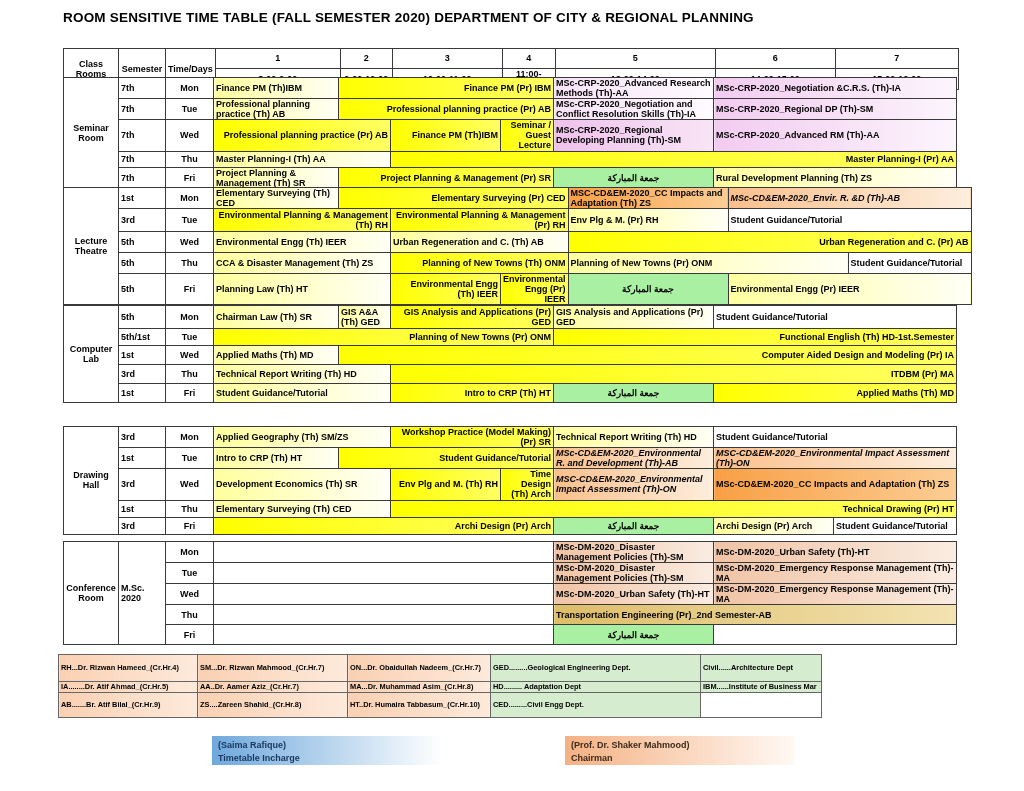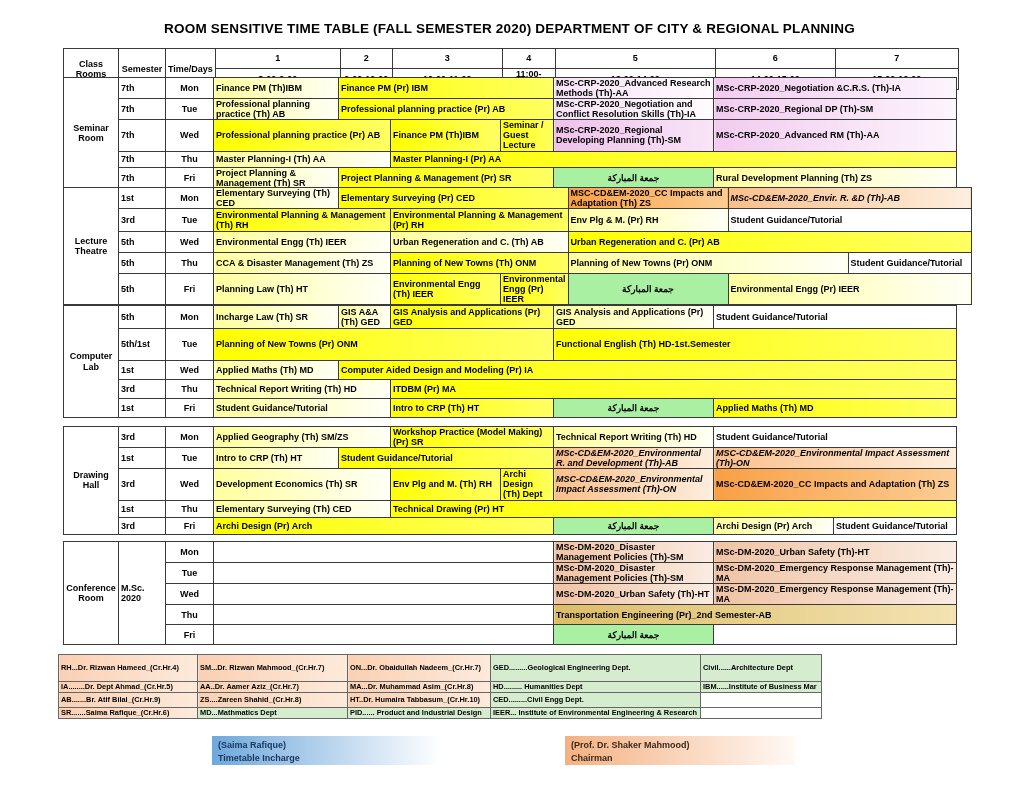--- a/index.html
+++ b/index.html
@@ -1,29 +1,29 @@
 <!DOCTYPE html>
 <html><head>
 <meta charset="utf-8">
 <style>
   html,body{margin:0;padding:0;background:#ffffff;}
   body{width:1024px;height:791px;position:relative;font-family:"Liberation Sans",sans-serif;overflow:hidden;}
-  .page-title{position:absolute;left:63px;top:21px;width:893px;text-align:center;
+  .page-title{position:absolute;left:63px;top:10px;width:893px;text-align:left;
     font-size:13.5px;font-weight:bold;color:#000;letter-spacing:.2px;}
   table.grid{border-collapse:collapse;table-layout:fixed;position:absolute;left:63px;background:#fff;}
   table.grid td{border:1px solid #3a3a3a;font-size:9px;font-weight:bold;color:#000;
     padding:0 2px;vertical-align:middle;line-height:1.12;overflow:hidden;}
   td.hnum{color:#ff0000;text-align:center;font-size:9.5px;}
   td.htime{color:#0070c0;text-align:center;font-size:8.8px;}
   td.hblue{color:#0070c0;text-align:center;font-size:9px;}
   td.hred{color:#ff0000;text-align:center;font-size:9px;}
   td.room{color:#ff0000;text-align:center;font-size:10px;background:#fff;}
   td.sem{text-align:left;font-size:9.5px;background:#fff;}
   td.day{color:#2e9bd9;text-align:center;font-size:9.5px;background:#fff;}
-  .c-y{background:linear-gradient(90deg,#ffff00,#ffff63);}
+  .c-y{background:linear-gradient(90deg,#ffff00,#ffff63);text-align:right;}
   .c-py{background:linear-gradient(90deg,#ffff9e,#fffff6);}
   .c-w{background:#ffffff;}
   .c-g{background:#a9f0a2;text-align:center;font-size:11.5px;}
   .c-pkl{background:linear-gradient(90deg,#f6e2f6,#fefbfe);}
   .c-pk{background:linear-gradient(90deg,#f2cbf0,#fcf5fc);}
   .c-pks{background:linear-gradient(90deg,#eec1eb,#f8e5f6);}
   .c-or{background:linear-gradient(90deg,#f99f45,#fbcd94);}
   .c-orl{background:linear-gradient(90deg,#fabf8b,#fdeede);font-style:italic;}
   .c-pe{background:linear-gradient(90deg,#f0c3a4,#faece2);}
   .c-gold{background:linear-gradient(90deg,#ddbd68,#f3e3b2);}
@@ -206,27 +206,27 @@
         <col style="width: 53px;">
         <col style="width: 160px;">
         <col style="width: 120px;">
         <col style="width: 123px;">
       </colgroup>
       <tbody>
         <tr style="height: 23px;">
           <td class="room" rowspan="5">Computer Lab</td>
           <td class="sem">5th</td>
           <td class="day">Mon</td>
-          <td colspan="1" class="c-py">Incharge Law (Th) SR</td>
+          <td colspan="1" class="c-py">Chairman Law (Th) SR</td>
           <td colspan="1" class="c-py">GIS A&amp;A (Th) GED</td>
           <td colspan="2" class="c-y">GIS Analysis and Applications (Pr) GED</td>
           <td colspan="1" class="c-py">GIS Analysis and Applications (Pr) GED</td>
           <td colspan="2" class="c-w t-blue">Student Guidance/Tutorial</td>
         </tr>
-        <tr style="height: 32px;">
+        <tr style="height: 17px;">
           <td class="sem">5th/1st</td>
           <td class="day">Tue</td>
           <td colspan="4" class="c-y">Planning of New Towns (Pr) ONM</td>
           <td colspan="3" class="c-y">Functional English (Th) HD-1st.Semester</td>
         </tr>
         <tr style="height: 19px;">
           <td class="sem">1st</td>
           <td class="day">Wed</td>
           <td colspan="1" class="c-py">Applied Maths (Th) MD</td>
           <td colspan="6" class="c-y">Computer Aided Design and Modeling (Pr) IA</td>
@@ -276,21 +276,21 @@
           <td colspan="1" class="c-py">Intro to CRP (Th) HT</td>
           <td colspan="3" class="c-y t-blue">Student Guidance/Tutorial</td>
           <td colspan="1" class="c-orl">MSc-CD&amp;EM-2020_Environmental R. and Development (Th)-AB</td>
           <td colspan="2" class="c-orl">MSC-CD&amp;EM-2020_Environmental Impact Assessment (Th)-ON</td>
         </tr>
         <tr style="height: 23px;">
           <td class="sem">3rd</td>
           <td class="day">Wed</td>
           <td colspan="2" class="c-py">Development Economics (Th) SR</td>
           <td colspan="1" class="c-y">Env Plg and M. (Th) RH</td>
-          <td colspan="1" class="c-y">Archi Design (Th) Dept</td>
+          <td colspan="1" class="c-y">Time Design (Th) Arch</td>
           <td colspan="1" class="c-orl">MSC-CD&amp;EM-2020_Environmental Impact Assessment (Th)-ON</td>
           <td colspan="2" class="c-or">MSc-CD&amp;EM-2020_CC Impacts and Adaptation (Th) ZS</td>
         </tr>
         <tr style="height: 17px;">
           <td class="sem">1st</td>
           <td class="day">Thu</td>
           <td colspan="2" class="c-py">Elementary Surveying (Th) CED</td>
           <td colspan="5" class="c-y">Technical Drawing (Pr) HT</td>
         </tr>
         <tr style="height: 17px;">
@@ -362,38 +362,31 @@
       </colgroup>
       <tbody>
         <tr style="height: 27px;">
           <td class="l-p">RH...Dr. Rizwan Hameed_(Cr.Hr.4)</td>
           <td class="l-p">SM...Dr. Rizwan Mahmood_(Cr.Hr.7)</td>
           <td class="l-p">ON...Dr. Obaidullah Nadeem_(Cr.Hr.7)</td>
           <td class="l-g">GED.........Geological Engineering Dept.</td>
           <td class="l-g">Civil......Architecture Dept</td>
         </tr>
         <tr style="height: 11px;">
-          <td class="l-p">IA........Dr. Dept Ahmad_(Cr.Hr.5)</td>
+          <td class="l-p">IA........Dr. Atif Ahmad_(Cr.Hr.5)</td>
           <td class="l-p">AA..Dr. Aamer Aziz_(Cr.Hr.7)</td>
           <td class="l-p">MA...Dr. Muhammad Asim_(Cr.Hr.8)</td>
-          <td class="l-g">HD......... Humanities Dept</td>
+          <td class="l-g">HD......... Adaptation Dept</td>
           <td class="l-g">IBM......Institute of Business Mar</td>
         </tr>
-        <tr style="height: 15px;">
+        <tr style="height: 25px;">
           <td class="l-p">AB.......Br. Atif Bilal_(Cr.Hr.9)</td>
           <td class="l-p">ZS....Zareen Shahid_(Cr.Hr.8)</td>
           <td class="l-p">HT..Dr. Humaira Tabbasum_(Cr.Hr.10)</td>
           <td class="l-g">CED.........Civil Engg Dept.</td>
-          <td class="l-none"></td>
-        </tr>
-        <tr style="height: 11px;">
-          <td class="l-p">SR.......Saima Rafique_(Cr.Hr.6)</td>
-          <td class="l-g">MD...Mathmatics Dept</td>
-          <td class="l-g">PID...... Product and Industrial Design</td>
-          <td class="l-g">IEER... Institute of Environmental Engineering &amp; Research</td>
           <td class="l-none"></td>
         </tr>
       </tbody>
     </table>
   </div>
 
 <div class="sig sig-left">
   <div>(Saima Rafique)</div>
   <div>Timetable Incharge</div>
 </div>

